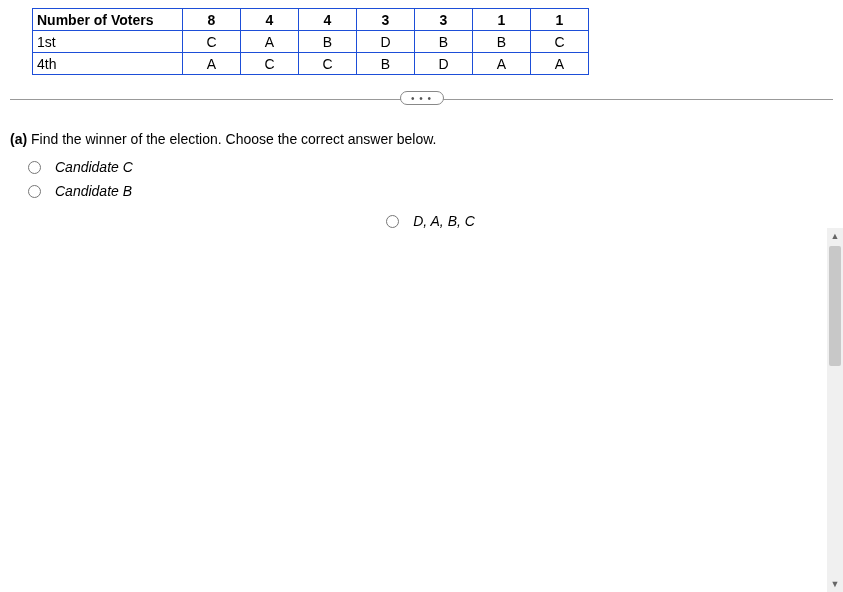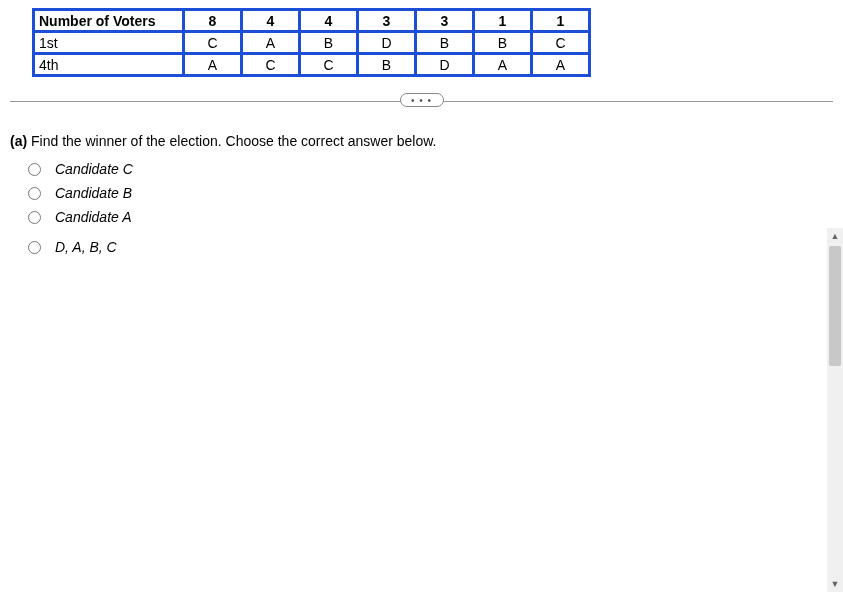--- a/index.html
+++ b/index.html
@@ -22,21 +22,21 @@
       line-height: 1.35;
     }
     .table-wrap {
       margin-left: 22px;
       margin-bottom: 12px;
     }
     table {
       border-collapse: collapse;
     }
     td, th {
-      border: 3px solid #1d4ed8;
+      border: 1px solid #1d4ed8;
       height: 22px;
       text-align: center;
       font-weight: normal;
       padding: 0 4px;
     }
     .row-label {
       text-align: left;
       padding-left: 4px;
       width: 150px;
     }
@@ -87,21 +87,21 @@
     }
     .radio {
       width: 13px;
       height: 13px;
       border: 1px solid #777;
       border-radius: 50%;
       margin-right: 14px;
       margin-left: 6px;
       flex-shrink: 0;
     }
-    .options-b .option-row { margin-bottom: 8px; }
+    .options-b .option-row { margin-bottom: 8px; justify-content: center; }
     .scrollbar {
       position: absolute;
       right: 0;
       top: 228px;
       bottom: 0;
       width: 16px;
       background: #f0f0f0;
     }
     .scroll-up, .scroll-down {
       position: absolute;
@@ -178,24 +178,20 @@
       </div>
       <div class="options">
         <div class="option-row">
           <div class="radio"></div>
           <span>Candidate C</span>
         </div>
         <div class="option-row">
           <div class="radio"></div>
           <span>Candidate B</span>
         </div>
-        <div class="option-row">
-          <div class="radio"></div>
-          <span>Candidate A</span>
-        </div>
       </div>
     </div>
 
     <div class="question-block">
       <div class="options options-b">
         <div class="option-row">
           <div class="radio"></div>
           <span>D, A, B, C</span>
         </div>
       </div>

